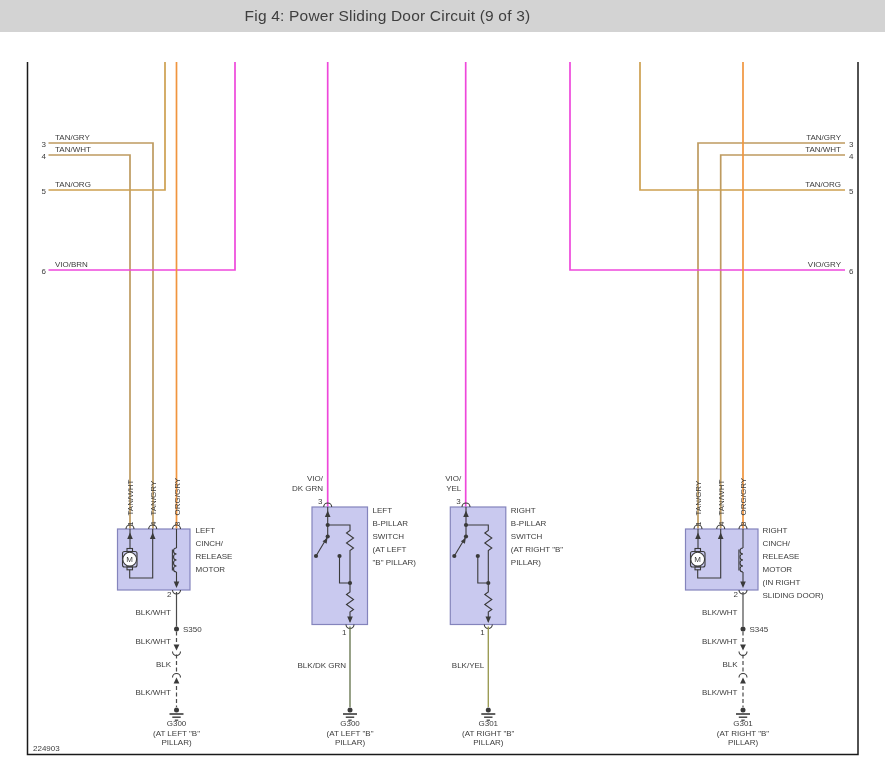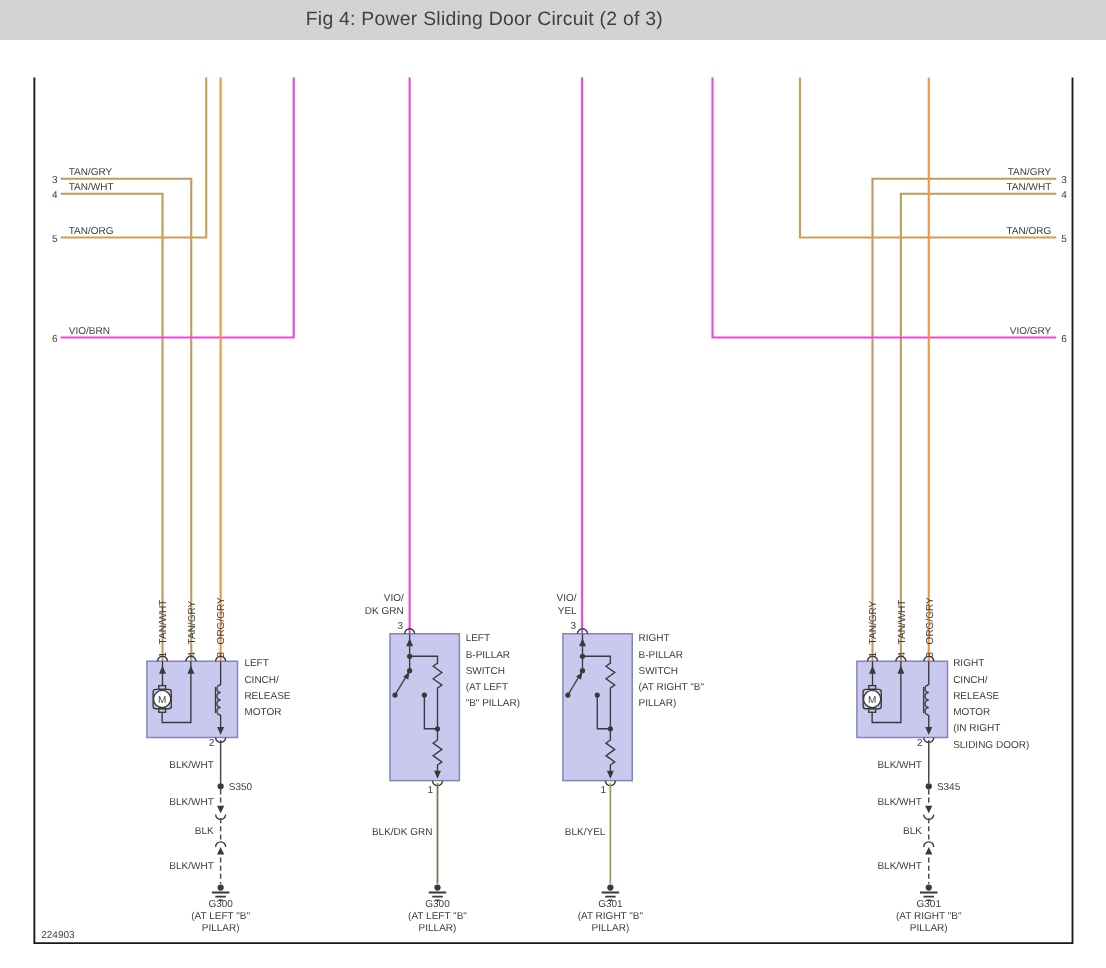--- a/index.html
+++ b/index.html
@@ -13,21 +13,21 @@
   .wire{fill:none;stroke-width:1.7;}
   .blkwire{fill:none;stroke-width:1.2;}
   .sym{fill:none;stroke:#3A3A3A;stroke-width:1.1;}
   .arr{fill:#3A3A3A;stroke:none;}
   .dot{fill:#3A3A3A;stroke:none;}
 </style>
 </head>
 <body>
 
 <div class="titlebar">
-  <span>Fig 4: Power Sliding Door Circuit (2 of 3)</span>
+  <span>Fig 4: Power Sliding Door Circuit (9 of 3)</span>
 </div>
 
 <svg width="885" height="774" viewBox="0 0 885 774">
 
   <path d="M27.5 62 V754.5 H858 V62" fill="none" stroke-width="1.5" stroke="#1A1A1A"></path>
 
   <g>
     <polyline class="wire" points="48.5,143 153,143 153,529" stroke="#BE9B60"></polyline>
     <text class="num" x="46" y="146.5" text-anchor="end">3</text>
     <text x="55" y="140">TAN/GRY</text>

